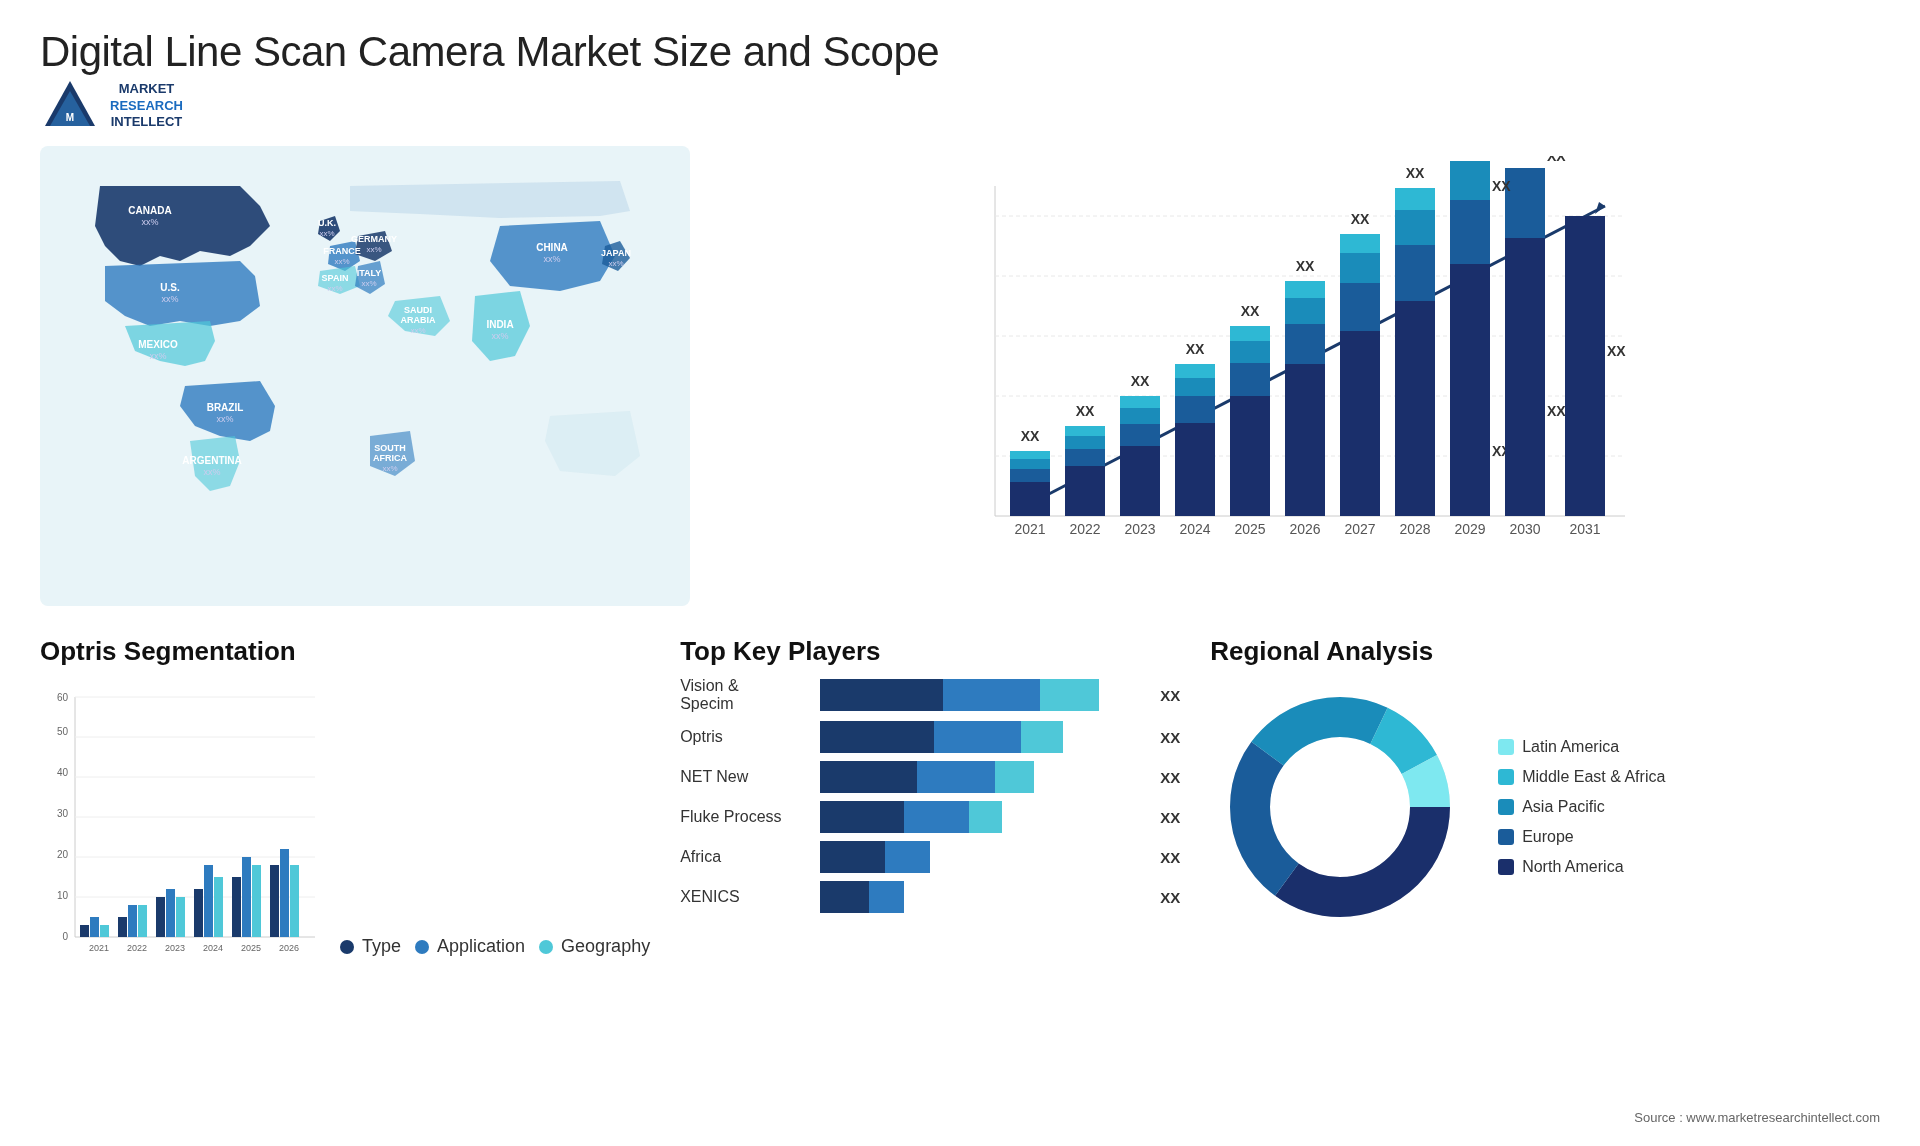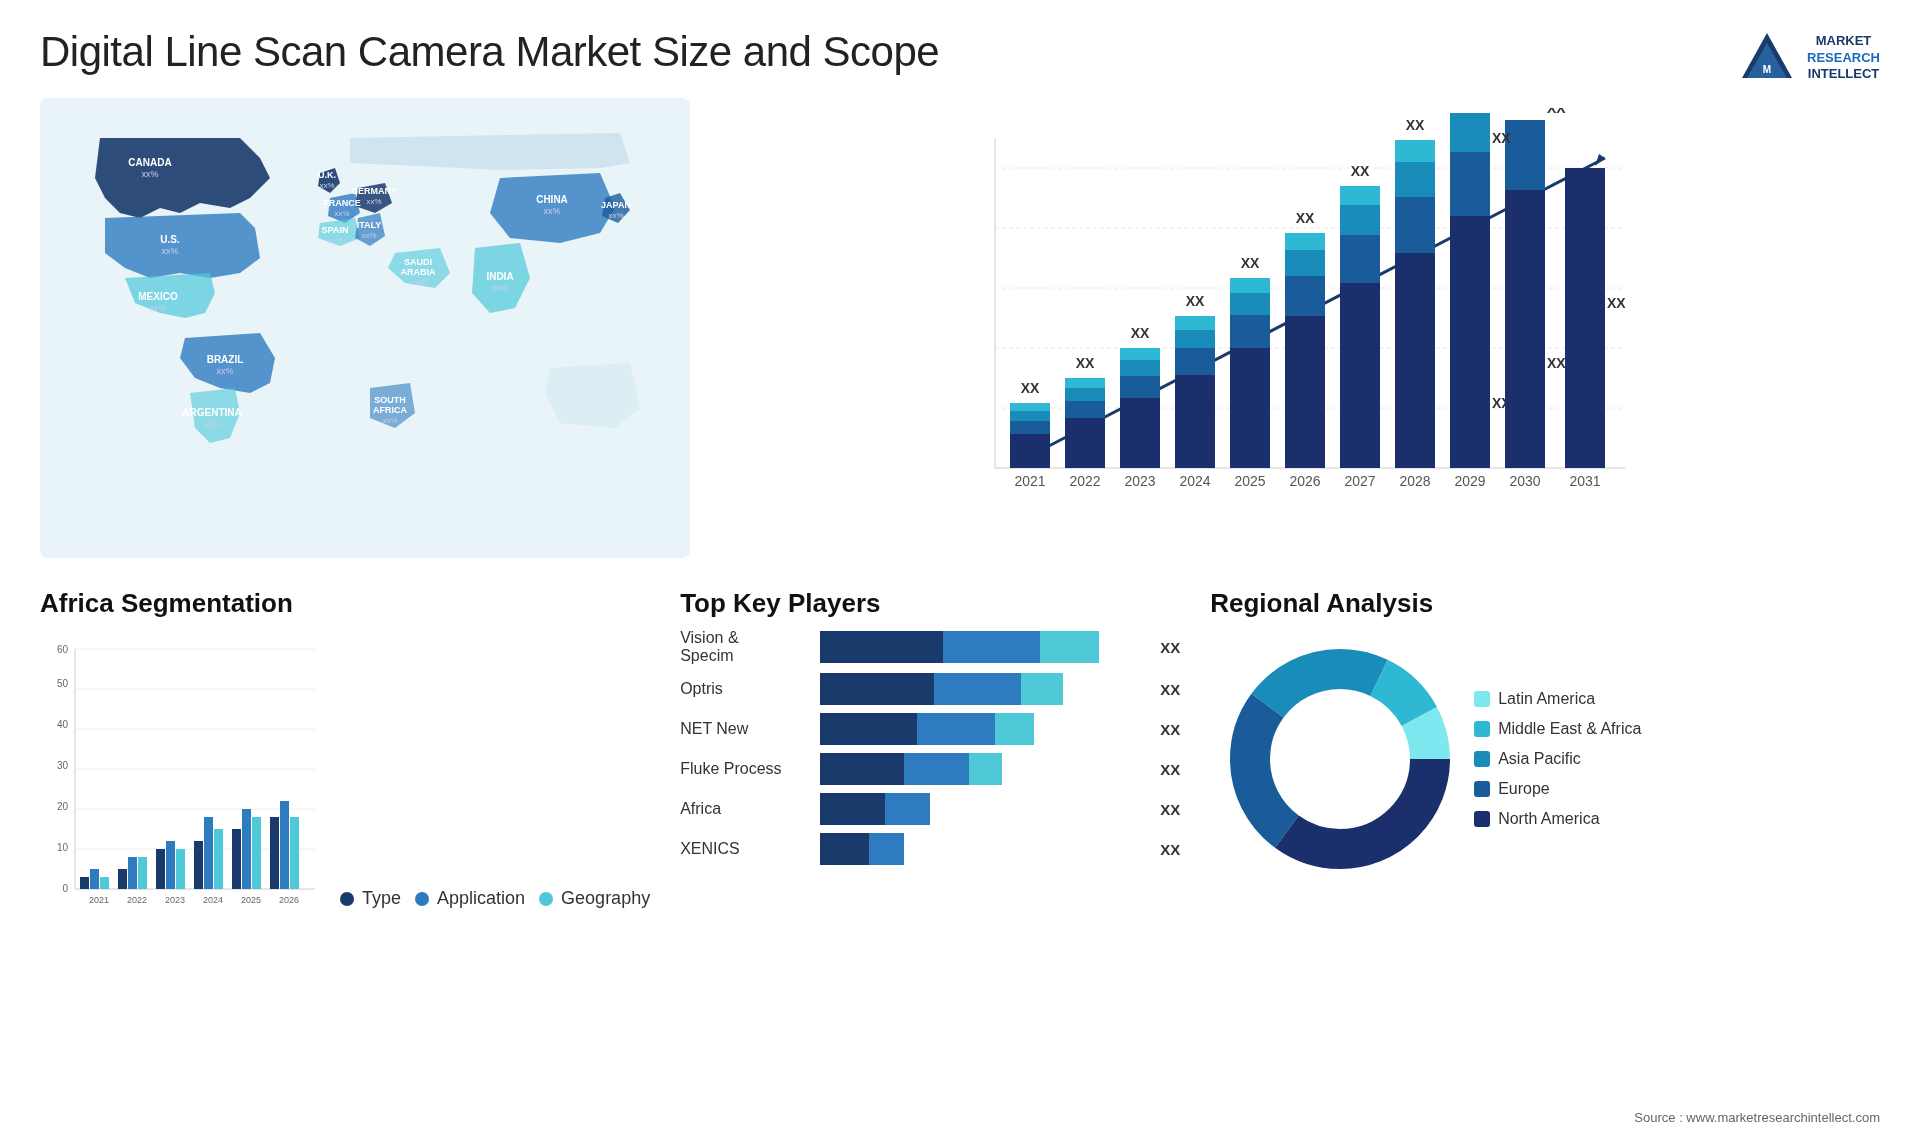--- a/index.html
+++ b/index.html
@@ -11,20 +11,21 @@
       overflow: hidden;
       position: relative;
     }
 
     
     .header {
       padding: 28px 40px 10px 40px;
       display: flex;
       justify-content: space-between;
       align-items: flex-start;
+      flex-direction: column;
     }
     .page-title {
       font-size: 42px;
       font-weight: 400;
       color: #222;
       letter-spacing: -0.5px;
     }
     .logo-area {
       display: flex;
       align-items: center;
@@ -177,21 +178,21 @@
       font-size: 15px;
       font-weight: 600;
       color: #333;
       margin-left: 6px;
       align-self: center;
     }
 
     
     .donut-wrapper {
       display: flex;
-      gap: 4px;
+      gap: 28px;
       align-items: center;
       margin-top: 10px;
     }
     .donut-svg {
       width: 260px;
       height: 260px;
       flex-shrink: 0;
     }
     .donut-legend {
       display: flex;
@@ -421,21 +422,21 @@
 
         <text x="537" y="35" font-size="14" font-weight="bold" text-anchor="start" fill="#333">XX</text>
         <text x="592" y="5" font-size="14" font-weight="bold" text-anchor="start" fill="#333">XX</text>
       </svg>
     </div>
   </div>
 
   <div class="bottom-row">
 
     <div class="segmentation-section">
-      <div class="section-title">Africa Segmentation</div>
+      <div class="section-title">Optris Segmentation</div>
       <div class="seg-chart-wrapper">
         <svg class="seg-svg" viewBox="0 0 280 300">
 
           <line x1="35" y1="10" x2="35" y2="250" stroke="#ccc" stroke-width="1"></line>
           <line x1="35" y1="250" x2="275" y2="250" stroke="#ccc" stroke-width="1"></line>
 
           <text x="28" y="253" font-size="10" text-anchor="end" fill="#666">0</text>
           <text x="28" y="212" font-size="10" text-anchor="end" fill="#666">10</text>
           <text x="28" y="171" font-size="10" text-anchor="end" fill="#666">20</text>
           <text x="28" y="130" font-size="10" text-anchor="end" fill="#666">30</text>

